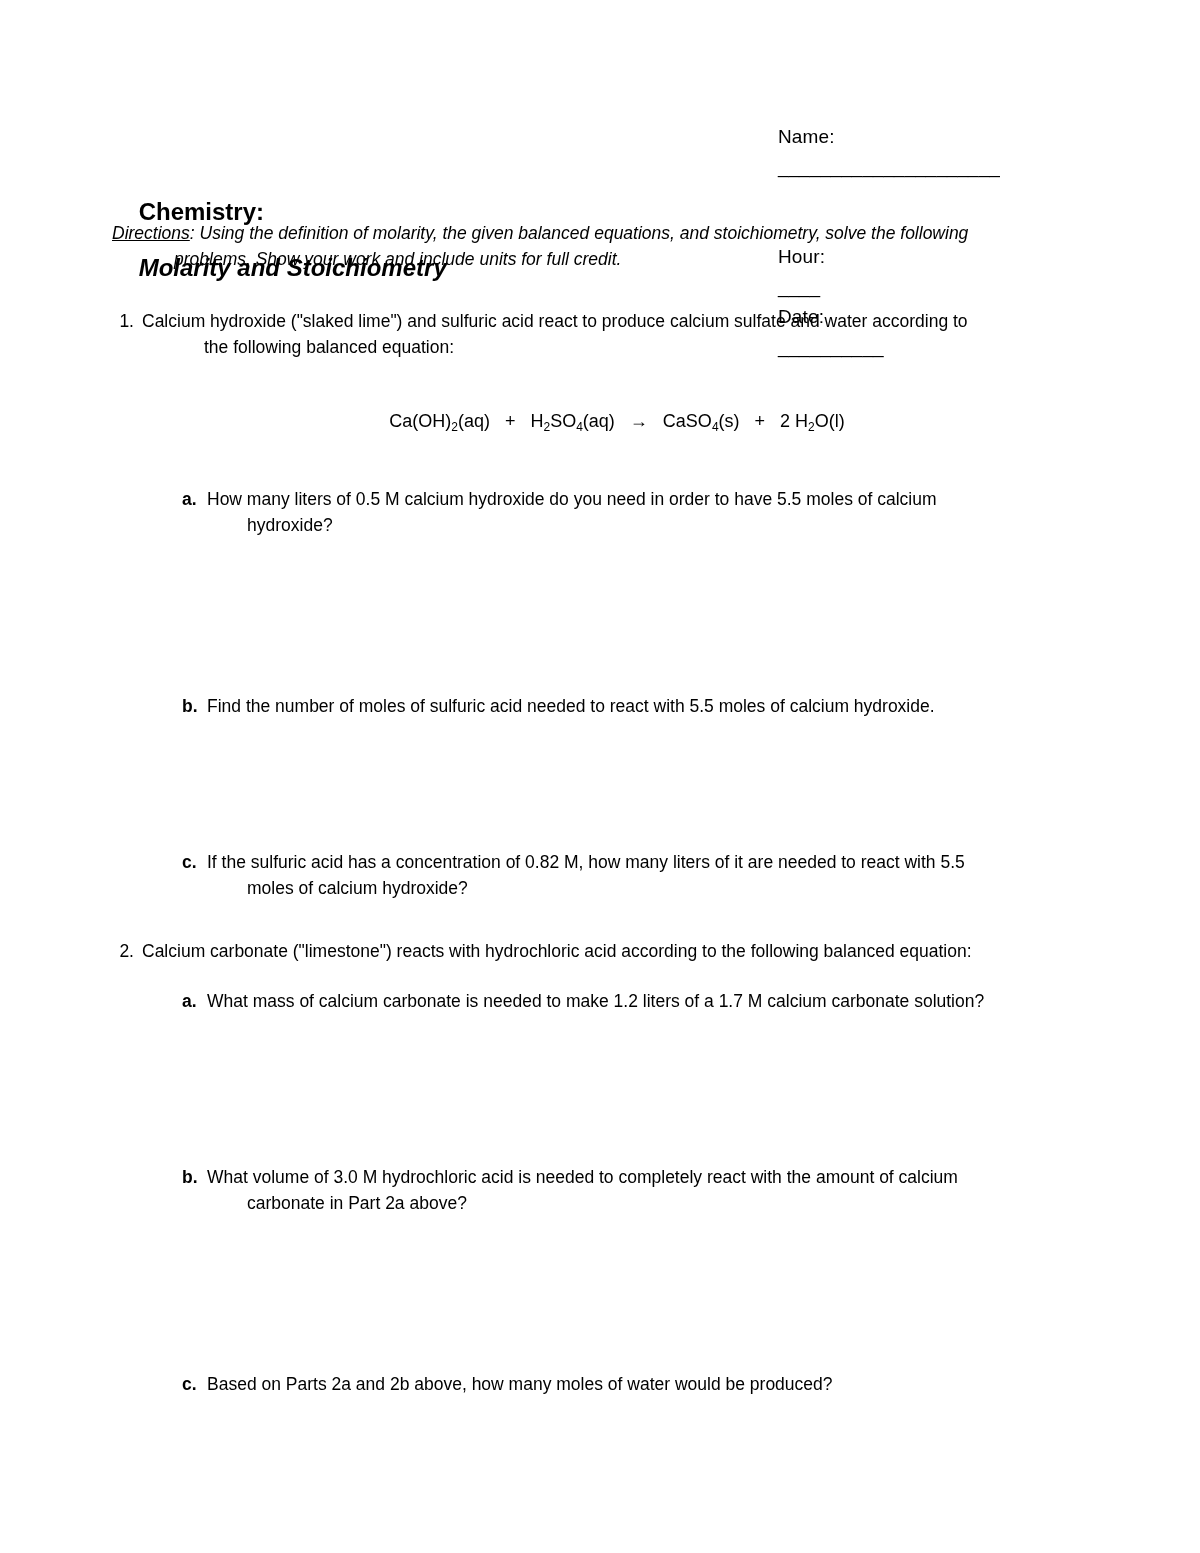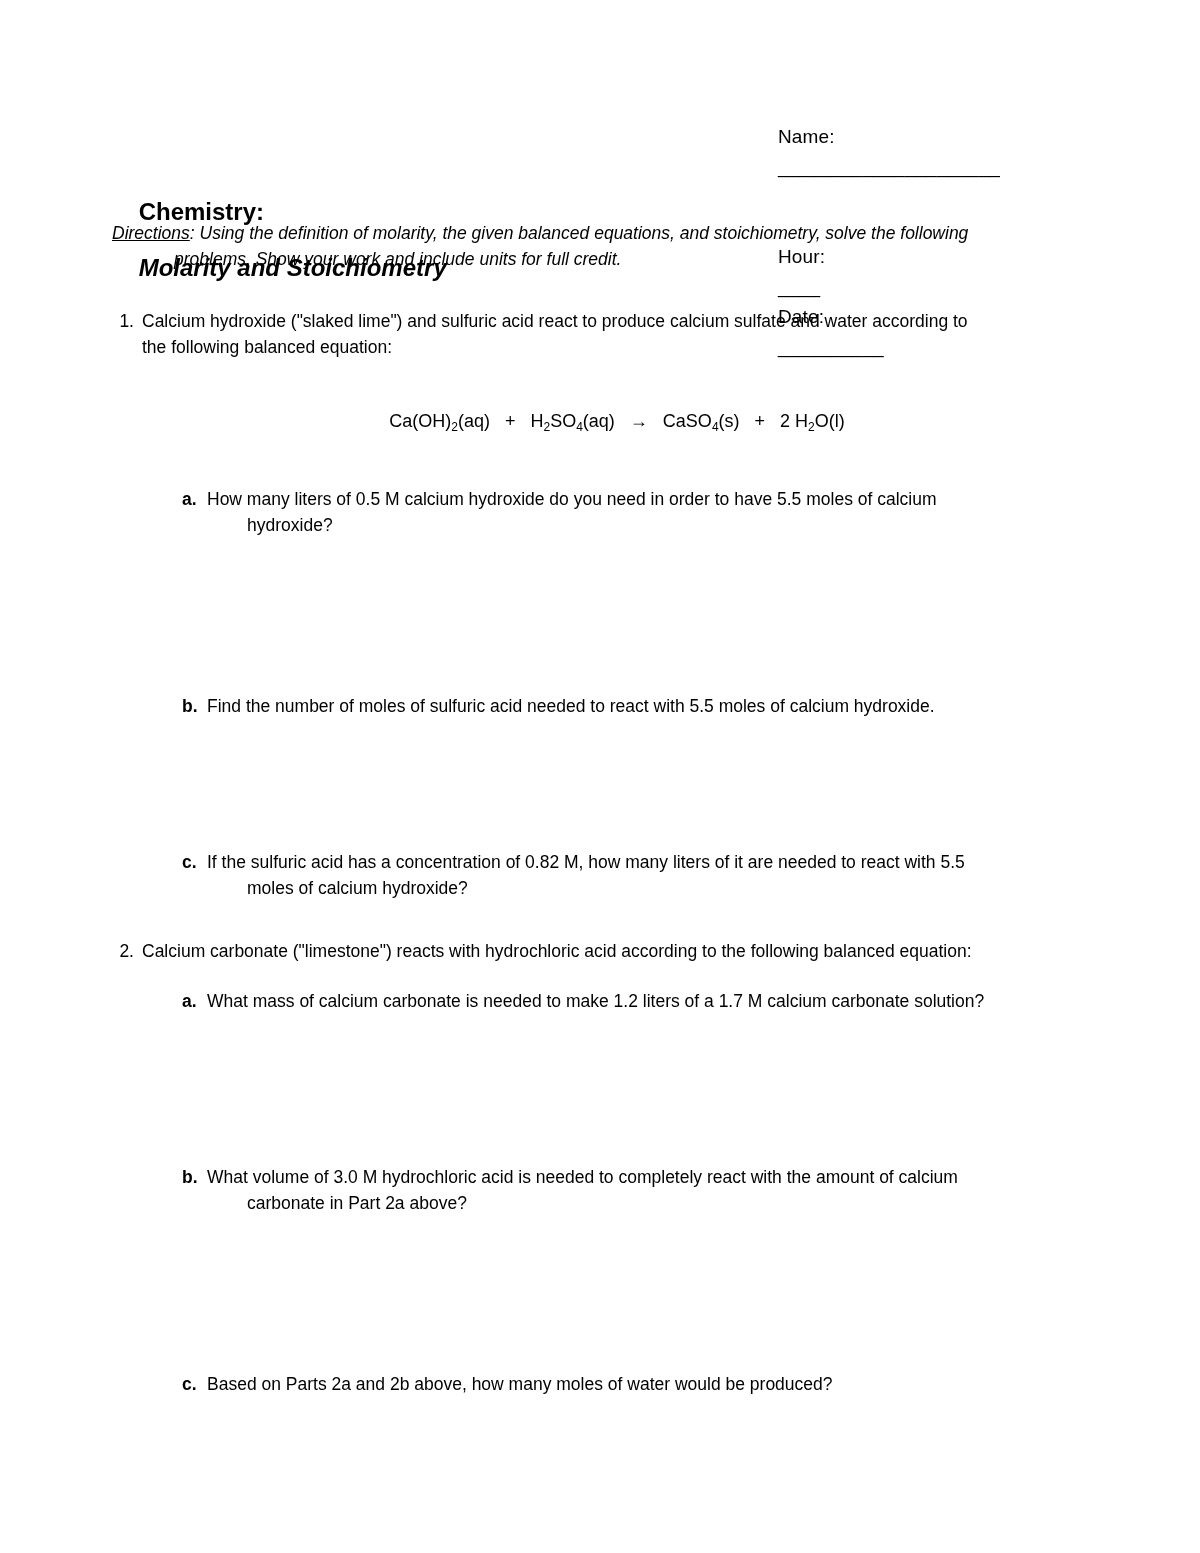--- a/index.html
+++ b/index.html
@@ -84,20 +84,21 @@
   .problem-num {
     width: 22px;
     flex: none;
     text-align: right;
   }
   .problem-text {
     flex: 1;
   }
   .problem-text .cont {
     display: block;
+    margin-left: 62px;
   }
 
   .equation {
     text-align: center;
     margin-top: 22px;
     font-size: 18px;
     white-space: pre;
   }
   .equation sub {
     font-size: 12px;

